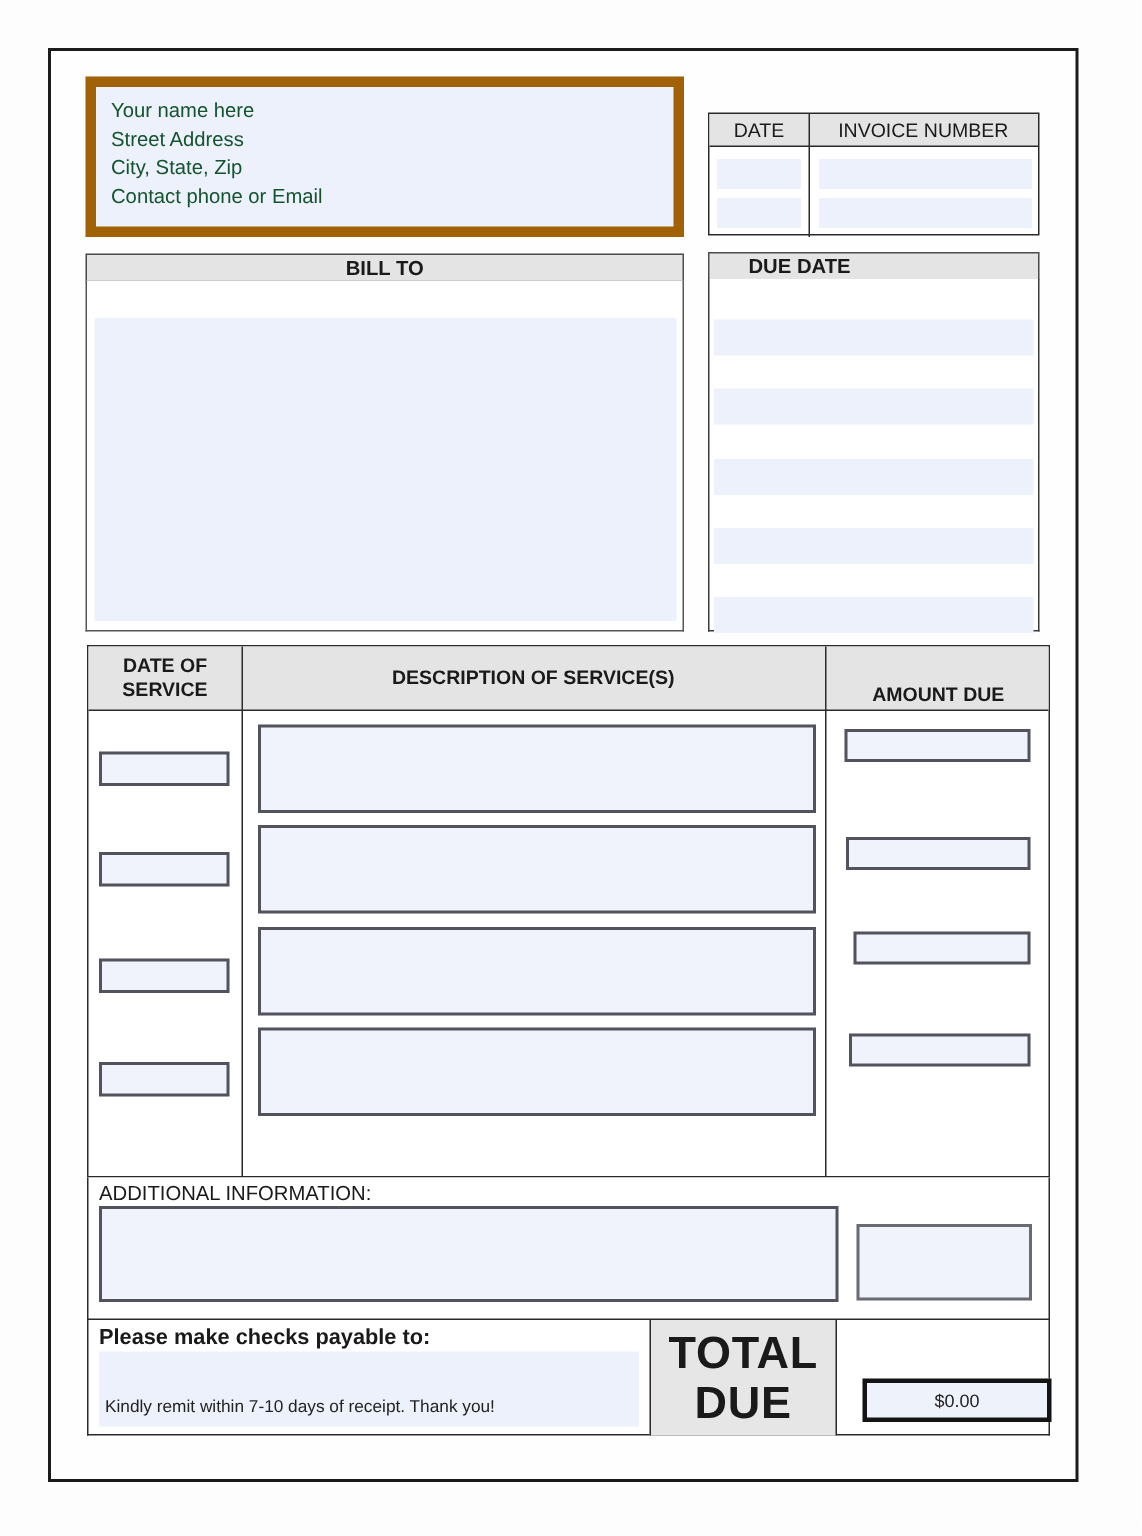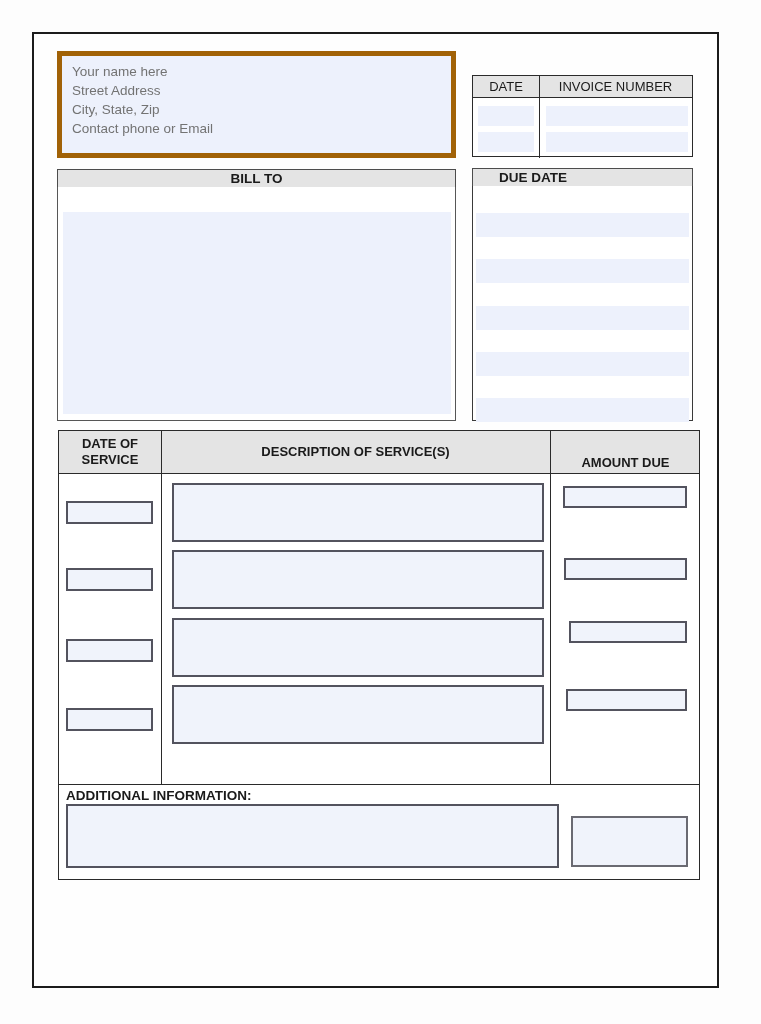--- a/index.html
+++ b/index.html
@@ -7,22 +7,22 @@
     position:relative;width:761px;height:1024px;background:#fdfdfd;
     font-family:"Liberation Sans",sans-serif;color:#1a1a1a;overflow:hidden;
   }
   .abs{position:absolute;box-sizing:border-box;}
   
   .frame{left:32px;top:32px;width:687px;height:956px;border:2px solid #1b1b1b;background:#fefefe;}
   
   .bluefill{background:#edf1fc;}
   .field{background:#f0f3fb;border:2px solid #53535e;}
   
-  .sender{left:57px;top:51px;width:399px;height:107px;background:#edf1fc;border:5px solid #a16207;
-          padding:7px 10px;font-size:13.5px;line-height:1.4;color:#737373;}
+  .sender{left:57px;top:51px;width:399px;height:107px;background:#edf1fc;border:7px solid #a16207;
+          padding:7px 10px;font-size:13.5px;line-height:1.4;color:#14532d;}
   
   .title{left:462px;top:46px;width:236px;height:24px;font-family:"Liberation Serif",serif;
          font-weight:bold;font-size:19px;color:#15152a;text-align:center;white-space:nowrap;}
   
   .meta{left:472px;top:75px;width:221px;height:82px;border:1px solid #2a2a2a;background:#fff;}
   .meta-head{left:0;top:0;width:100%;height:22px;display:flex;border-bottom:1px solid #2a2a2a;background:#e4e4e4;}
   .meta-head>div{display:flex;align-items:center;justify-content:center;font-weight:normal;font-size:13px;}
   .meta-col-divider{left:66px;top:0;width:1px;height:82px;background:#2a2a2a;}
   
   .sect-head{background:#e4e4e4;border:1px solid #4c4c4c;font-weight:bold;font-size:13.5px;
@@ -32,21 +32,21 @@
   
   .duedate-body{left:472px;top:186px;width:221px;height:235px;border:1px solid #3a3a3a;border-top:none;background:#fff;}
   .stripe{position:absolute;background:#edf1fc;}
   
   .svc{left:58px;top:430px;width:642px;height:355px;border:1px solid #2a2a2a;background:#fff;}
   .svc-head{position:absolute;left:0;top:0;width:100%;height:42px;background:#e4e4e4;border-bottom:1px solid #2a2a2a;}
   .svc-h{position:absolute;font-weight:bold;font-size:13px;text-align:center;}
   .v-div{position:absolute;top:0;width:1px;height:100%;background:#2a2a2a;}
   
   .addl{left:58px;top:785px;width:642px;height:95px;border:1px solid #2a2a2a;border-top:none;background:#fff;}
-  .addl-label{position:absolute;left:7px;top:3px;font-weight:bold;font-size:13.5px;}
+  .addl-label{position:absolute;left:7px;top:3px;font-weight:normal;font-size:13.5px;}
   
   .bottom{left:58px;top:880px;width:642px;height:77px;border:1px solid #2a2a2a;border-top:none;background:#fff;}
   .checks-label{position:absolute;left:7px;top:4px;font-weight:bold;font-size:14.5px;}
   .checks-blue{position:absolute;left:7px;top:21px;width:360px;height:50px;background:#edf1fc;}
   .remit{position:absolute;left:4px;top:31px;font-size:11.5px;color:#222;}
   .totalcell{position:absolute;left:374px;top:0;width:123px;height:77px;background:#e6e6e6;
              border-left:1px solid #2a2a2a;border-right:1px solid #2a2a2a;
              display:flex;align-items:center;justify-content:center;text-align:center;
              font-weight:bold;font-size:30px;line-height:1.1;letter-spacing:0.5px;}
   .amountbox{position:absolute;left:516px;top:39px;width:120px;height:23px;background:#eef2fb;
@@ -116,13 +116,23 @@
     <div class="abs field" style="left:510px;top:190px;width:118px;height:22px;"></div>
     <div class="abs field" style="left:507px;top:258px;width:121px;height:22px;"></div>
   </div>
 
   <div class="abs addl">
     <div class="addl-label">ADDITIONAL INFORMATION:</div>
     <div class="abs field" style="left:7px;top:19px;width:493px;height:64px;"></div>
     <div class="abs field" style="left:512px;top:31px;width:117px;height:51px;border-color:#6a6a72;"></div>
   </div>
 
+  <div class="abs bottom">
+    <div class="checks-label">Please make checks payable to:</div>
+    <div class="checks-blue">
+      <div class="remit">Kindly remit within 7-10 days of receipt. Thank you!</div>
+    </div>
+    <div class="totalcell">TOTAL DUE</div>
+    <div class="amountbox">
+      <span>$0.00</span>
+    </div>
+  </div>
 </div>
 
 </body></html>

